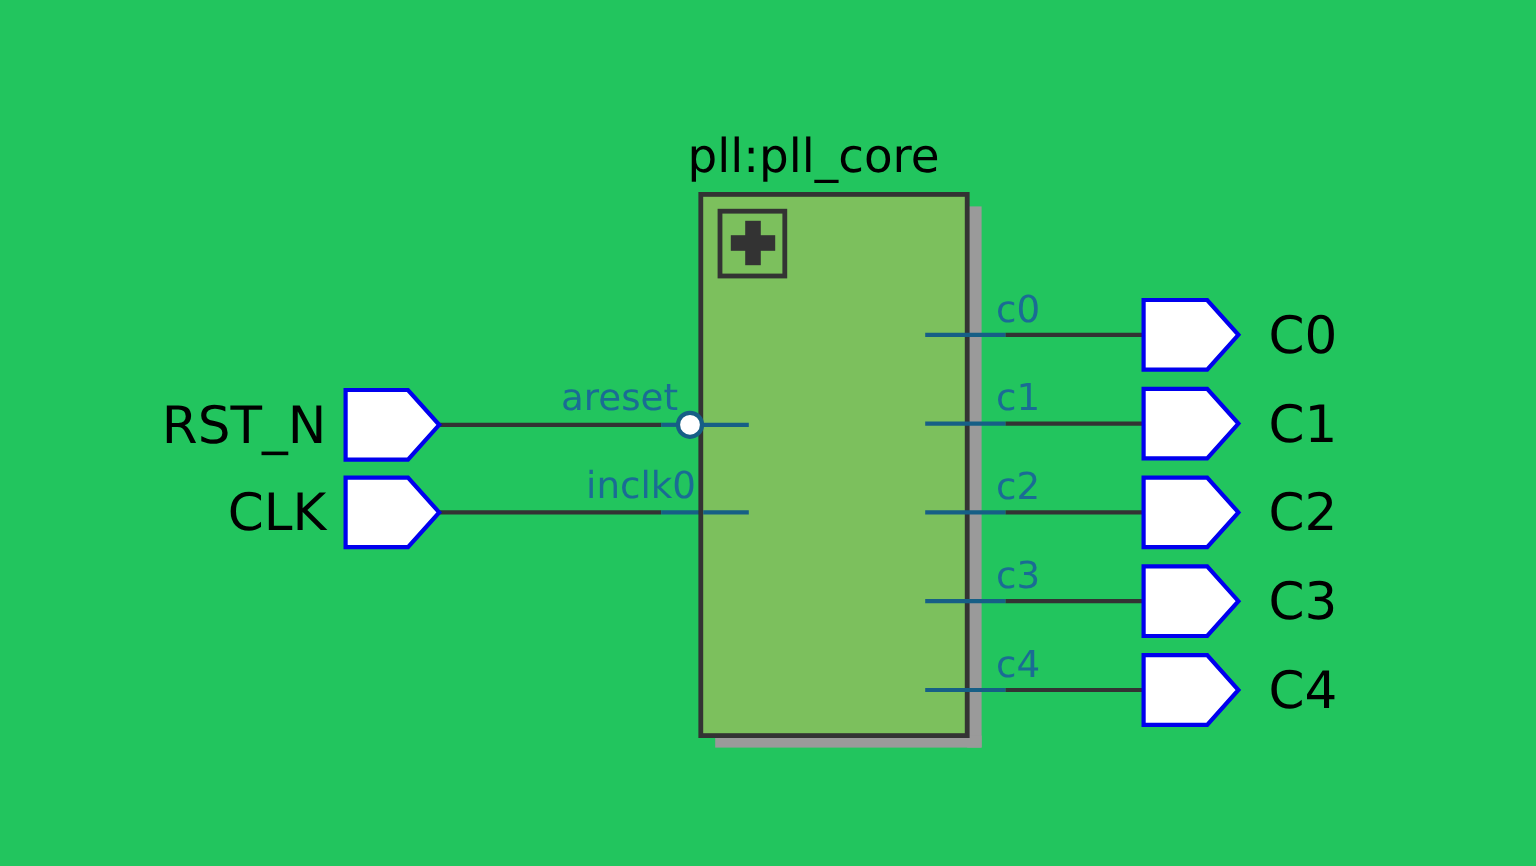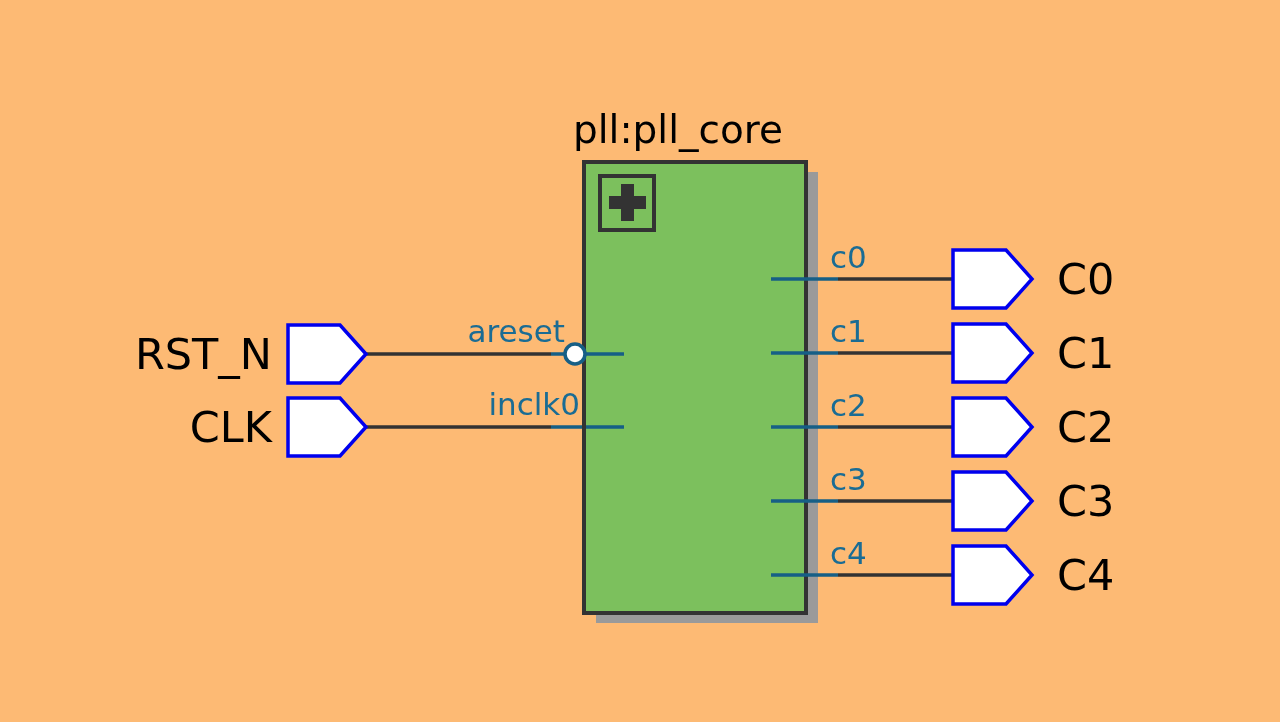--- a/index.html
+++ b/index.html
@@ -7,21 +7,21 @@
     padding: 0;
     background: #ffffff;
   }
   body {
     font-family: "DejaVu Sans", sans-serif;
   }
   #canvas {
     position: relative;
     width: 1280px;
     height: 722px;
-    background: #fdba74;
+    background: #22c55e;
     overflow: hidden;
   }
   #schematic-svg {
     position: absolute;
     left: 0;
     top: 0;
     width: 1280px;
     height: 722px;
   }
   .blk-title {

